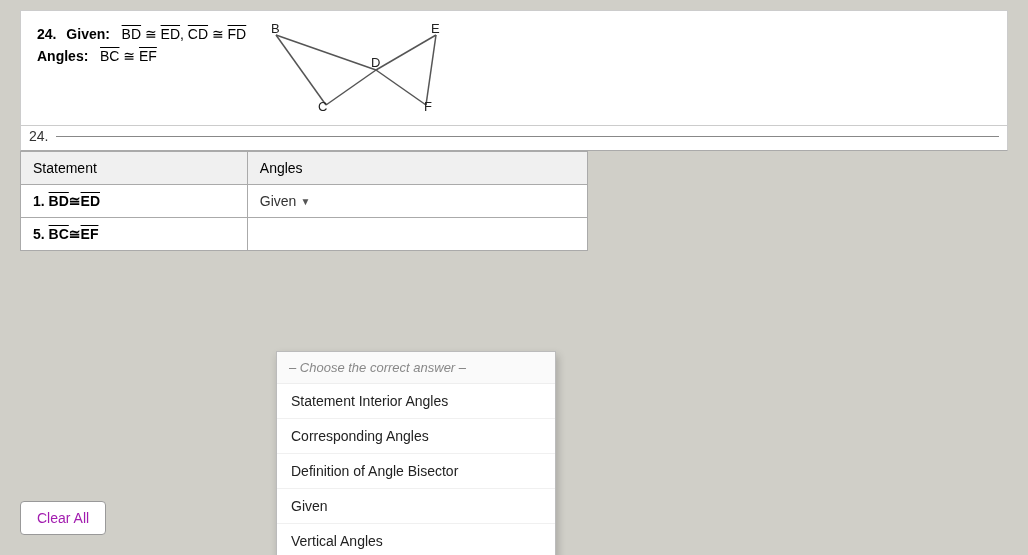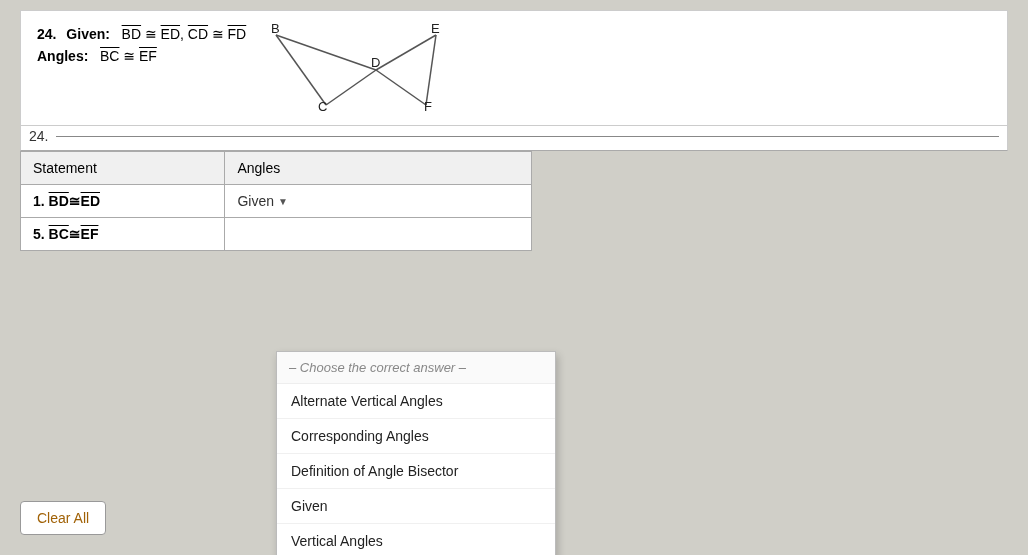--- a/index.html
+++ b/index.html
@@ -57,21 +57,21 @@
     
     .main-content {
       display: flex;
       margin: 0 20px;
       gap: 0;
       position: relative;
     }
 
     
     .proof-table {
-      width: 512px;
+      width: 568px;
       border-collapse: collapse;
       background: white;
       font-size: 14px;
     }
 
     .proof-table th {
       border: 1px solid #aaa;
       padding: 8px 12px;
       text-align: left;
       background: #f0f0f0;
@@ -152,21 +152,21 @@
     .clear-all-btn {
       position: absolute;
       bottom: 30px;
       left: 20px;
       padding: 8px 16px;
       background: white;
       border: 1px solid #999;
       border-radius: 4px;
       font-size: 14px;
       cursor: pointer;
-      color: #a16207;
+      color: #a21caf;
     }
   </style>
 </head>
 <body>
 
 <div class="page">
 
   <div class="problem-area">
     <div class="problem-text">
       <p>
@@ -241,21 +241,21 @@
             &nbsp;
           </td>
         </tr>
       </tbody>
     </table>
 
     <div class="dropdown-popup">
       <div class="popup-header">
         <span>– Choose the correct answer –</span>
       </div>
-      <div class="popup-item">Alternate Vertical Angles</div>
+      <div class="popup-item">Statement Interior Angles</div>
       <div class="popup-item">Corresponding Angles</div>
       <div class="popup-item">Definition of Angle Bisector</div>
       <div class="popup-item">Given</div>
       <div class="popup-item">Vertical Angles</div>
     </div>
   </div>
 
   <button class="clear-all-btn">Clear All</button>
 
 </div>

